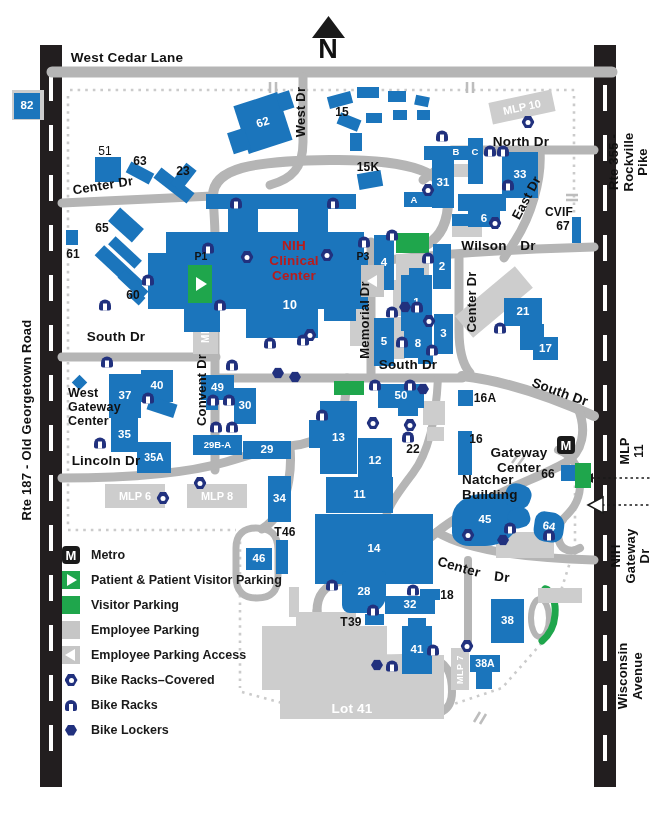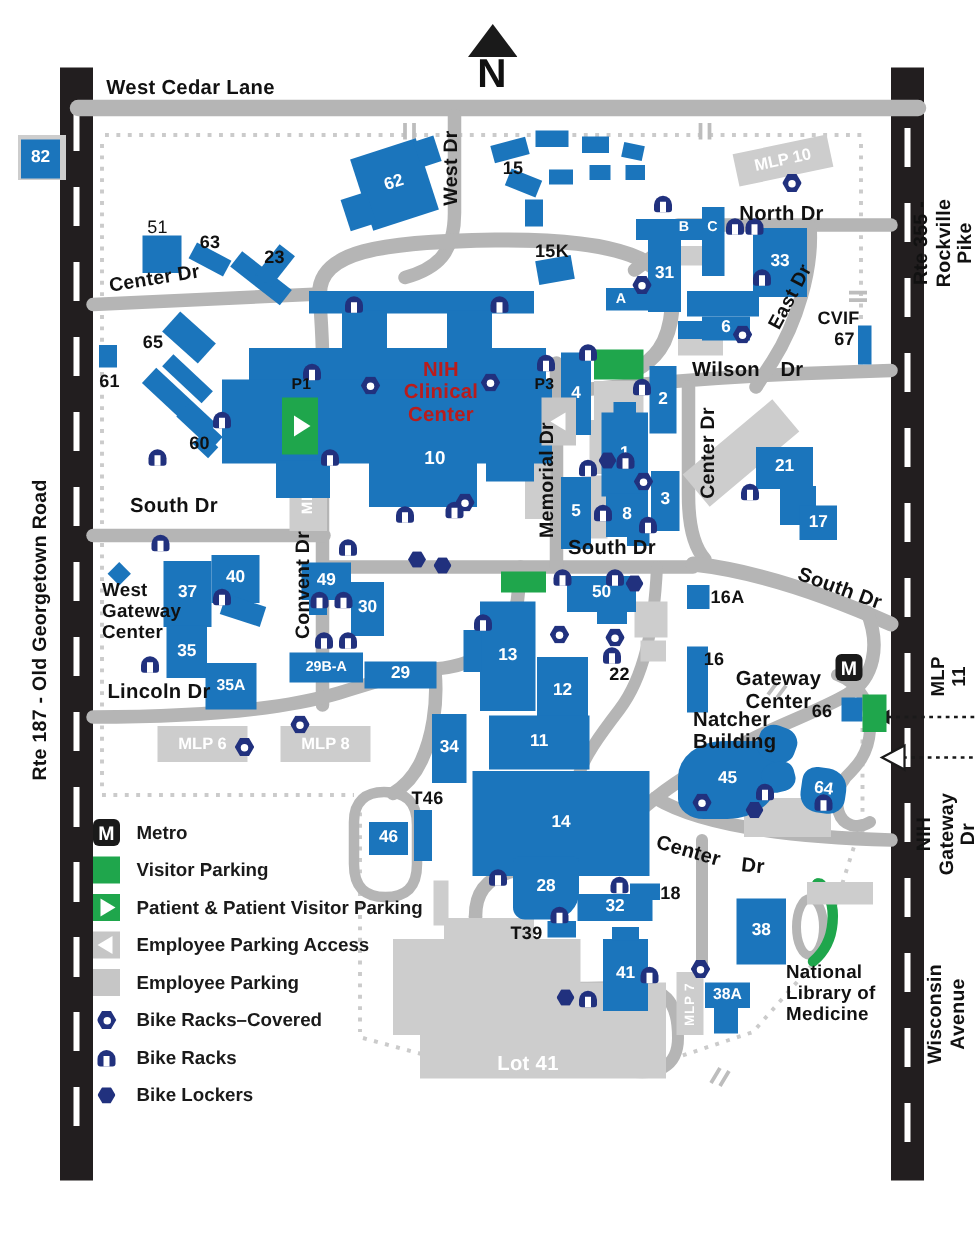--- a/index.html
+++ b/index.html
@@ -121,34 +121,34 @@
   </svg>
 
   <div id="north"></div>
 
   <div id="legend">
       <div class="row">
         <span class="lic metro">M</span>
         <span class="ltx">Metro</span>
       </div>
       <div class="row">
+        <span class="lic patient"></span>
+        <span class="ltx">Patient &amp; Patient Visitor Parking</span>
+      </div>
+      <div class="row">
         <span class="lic visitor"></span>
         <span class="ltx">Visitor Parking</span>
       </div>
       <div class="row">
-        <span class="lic patient"></span>
-        <span class="ltx">Patient &amp; Patient Visitor Parking</span>
+        <span class="lic employee"></span>
+        <span class="ltx">Employee Parking</span>
       </div>
       <div class="row">
         <span class="lic access"></span>
         <span class="ltx">Employee Parking Access</span>
-      </div>
-      <div class="row">
-        <span class="lic employee"></span>
-        <span class="ltx">Employee Parking</span>
       </div>
       <div class="row">
         <span class="lic covered">
           <span class="ic c"></span>
         </span>
         <span class="ltx">Bike Racks–Covered</span>
       </div>
       <div class="row">
         <span class="lic rack">
           <span class="ic r"></span>
@@ -314,21 +314,21 @@
     <div class="bld b" style="left: 505px; top: 484px; width: 26px; height: 24px; transform: rotate(20deg); border-radius: 40%;"></div>
     <div class="bld b" style="left: 508px; top: 508px; width: 22px; height: 20px; transform: rotate(-15deg); border-radius: 40%;"></div>
     <div class="bld b" style="left: 534px; top: 512px; width: 30px; height: 30px; transform: rotate(8deg); border-radius: 32% 44% 36% 40%;">
       <span>64</span>
     </div>
     <div class="bld b" style="left: 561px; top: 465px; width: 14px; height: 16px;"></div>
     <div class="bld b" style="left: 246px; top: 548px; width: 26px; height: 22px;">
       <span>46</span>
     </div>
     <div class="bld b" style="left: 276px; top: 540px; width: 12px; height: 34px;"></div>
-    <div class="bld b" style="left: 268px; top: 476px; width: 23px; height: 46px; margin-left: 20px;">
+    <div class="bld b" style="left: 268px; top: 476px; width: 23px; height: 46px;">
       <span>34</span>
     </div>
     <div class="bld b" style="left: 243px; top: 441px; width: 48px; height: 18px;">
       <span>29</span>
     </div>
     <div class="bld b" style="left: 193px; top: 435px; width: 49px; height: 20px;">
       <span style="font-size: 9.5px;">29B-A</span>
     </div>
     <div class="bld b" style="left: 234px; top: 388px; width: 22px; height: 36px;">
       <span>30</span>
@@ -444,23 +444,20 @@
     <div class="lbl" style="left: 629px; top: 162px; transform: translate(-50%, -50%) rotate(-90deg); text-align: center;">Rte 355 - Rockville Pike</div>
     <div class="lbl" style="left: 632px; top: 451px; font-size: 12.5px; font-weight: 700; transform: translate(-50%, -50%) rotate(-90deg); text-align: center;">MLP 11</div>
     <div class="lbl" style="left: 631px; top: 556px; transform: translate(-50%, -50%) rotate(-90deg); text-align: center;">NIH Gateway Dr</div>
     <div class="lbl" style="left: 631px; top: 676px; transform: translate(-50%, -50%) rotate(-90deg); text-align: center;">Wisconsin Avenue</div>
     <div class="lbl" style="left: 559px; top: 213px; font-size: 12px; font-weight: 700; transform: translate(-50%, -50%); text-align: center;">CVIF</div>
     <div class="lbl" style="left: 563px; top: 227px; font-size: 12px; font-weight: 700; transform: translate(-50%, -50%); text-align: center;">67</div>
     <div class="lbl" style="left: 519px; top: 460px; font-size: 13.5px; transform: translate(-50%, -50%); text-align: center;">Gateway
 Center</div>
     <div class="lbl" style="left: 462px; top: 487px; font-size: 13.5px; transform: translate(0px, -50%); text-align: left;">Natcher
 Building</div>
-    <div class="lbl" style="left: 524px; top: 662px; font-size: 12.5px; transform: translate(0px, -50%); text-align: left;">National
-Library of
-Medicine</div>
     <div class="lbl" style="left: 68px; top: 407px; font-size: 12.5px; transform: translate(0px, -50%); text-align: left;">West
 Gateway
 Center</div>
     <div class="lbl" style="left: 201px; top: 257px; font-size: 10.5px; font-weight: 700; transform: translate(-50%, -50%); text-align: center;">P1</div>
     <div class="lbl" style="left: 363px; top: 257px; font-size: 10.5px; font-weight: 700; transform: translate(-50%, -50%); text-align: center;">P3</div>
     <div class="lbl" style="left: 105px; top: 152px; font-size: 12px; font-weight: 400; transform: translate(-50%, -50%); text-align: center;">51</div>
     <div class="lbl" style="left: 140px; top: 162px; font-size: 12px; font-weight: 700; transform: translate(-50%, -50%); text-align: center;">63</div>
     <div class="lbl" style="left: 183px; top: 172px; font-size: 12px; font-weight: 700; transform: translate(-50%, -50%); text-align: center;">23</div>
     <div class="lbl" style="left: 102px; top: 229px; font-size: 12px; font-weight: 700; transform: translate(-50%, -50%); text-align: center;">65</div>
     <div class="lbl" style="left: 73px; top: 255px; font-size: 12px; font-weight: 700; transform: translate(-50%, -50%); text-align: left;">61</div>

